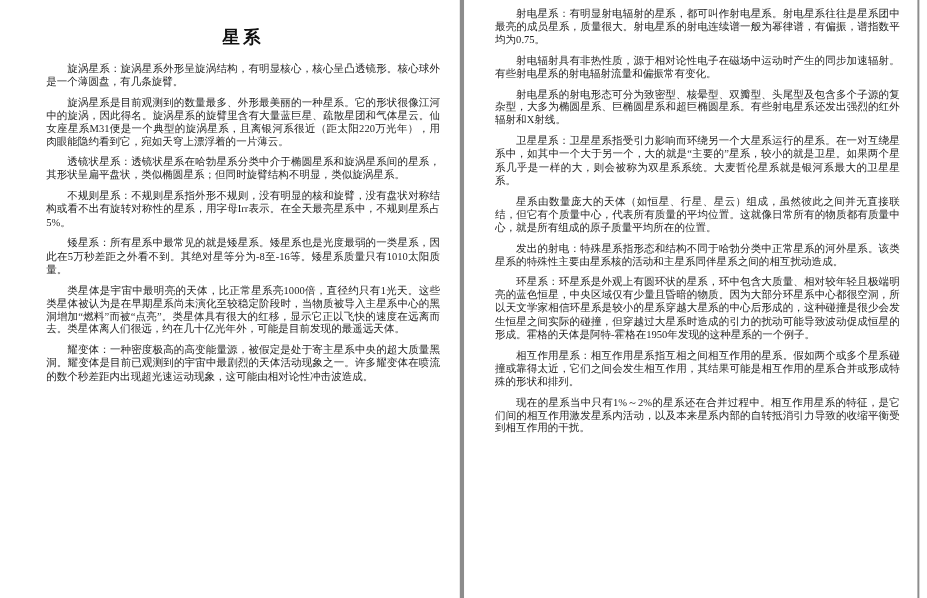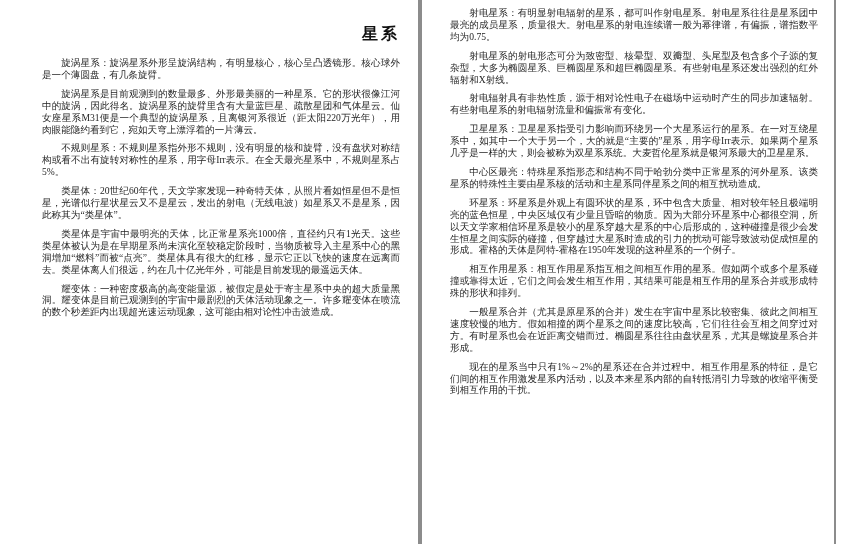--- a/index.html
+++ b/index.html
@@ -38,21 +38,21 @@
     width: 414px;
     padding: 7px 16px 0 28px;
     border-right: 2px solid #8c8c8c;
   }
   .edge-white {
     width: 4px;
     background: #ffffff;
     flex: 0 0 auto;
   }
   .doc-title {
-    text-align: right;
+    text-align: center;
     font-size: 16px;
     font-weight: bold;
     letter-spacing: 3px;
     margin: 0 0 12px 0;
     color: #111111;
   }
   .para {
     font-size: 9.6px;
     line-height: 11.9px;
     text-align: justify;
@@ -64,34 +64,35 @@
 </style>
 </head>
 <body>
 
 <div class="spread">
   <div class="page page-left">
     <h1 class="doc-title">星系</h1>
     <div>
         <p class="para">旋涡星系：旋涡星系外形呈旋涡结构，有明显核心，核心呈凸透镜形。核心球外是一个薄圆盘，有几条旋臂。</p>
         <p class="para">旋涡星系是目前观测到的数量最多、外形最美丽的一种星系。它的形状很像江河中的旋涡，因此得名。旋涡星系的旋臂里含有大量蓝巨星、疏散星团和气体星云。仙女座星系M31便是一个典型的旋涡星系，且离银河系很近（距太阳220万光年），用肉眼能隐约看到它，宛如天穹上漂浮着的一片薄云。</p>
+        <p class="para">透镜状星系：透镜状星系在哈勃星系分类中介于椭圆星系和旋涡星系间的星系，其形状呈扁平盘状，类似椭圆星系；但同时旋臂结构不明显，类似旋涡星系。</p>
         <p class="para">不规则星系：不规则星系指外形不规则，没有明显的核和旋臂，没有盘状对称结构或看不出有旋转对称性的星系，用字母Irr表示。在全天最亮星系中，不规则星系占5%。</p>
-        <p class="para">类星体：20世纪60年代，天文学家发现一种奇特天体，从照片看如恒星但不是恒星，光谱似行星状星云又不是星云，发出的射电（无线电波）如星系又不是星系，因此称其为“类星体”。</p>
+        <p class="para">矮星系：所有星系中最常见的就是矮星系。矮星系也是光度最弱的一类星系，因此在5万秒差距之外看不到。其绝对星等分为-8至-16等。矮星系质量只有1010太阳质量。</p>
         <p class="para">类星体是宇宙中最明亮的天体，比正常星系亮1000倍，直径约只有1光天。这些类星体被认为是在早期星系尚未演化至较稳定阶段时，当物质被导入主星系中心的黑洞增加“燃料”而被“点亮”。类星体具有很大的红移，显示它正以飞快的速度在远离而去。类星体离人们很远，约在几十亿光年外，可能是目前发现的最遥远天体。</p>
         <p class="para">耀变体：一种密度极高的高变能量源，被假定是处于寄主星系中央的超大质量黑洞。耀变体是目前已观测到的宇宙中最剧烈的天体活动现象之一。许多耀变体在喷流的数个秒差距内出现超光速运动现象，这可能由相对论性冲击波造成。</p>
       </div>
   </div>
   <div class="page-gap"></div>
   <div class="page page-right">
     <div>
         <p class="para">射电星系：有明显射电辐射的星系，都可叫作射电星系。射电星系往往是星系团中最亮的成员星系，质量很大。射电星系的射电连续谱一般为幂律谱，有偏振，谱指数平均为0.75。</p>
+        <p class="para">射电辐射具有非热性质，源于相对论性电子在磁场中运动时产生的同步加速辐射。有些射电星系的射电辐射流量和偏振常有变化。</p>
         <p class="para">射电星系的射电形态可分为致密型、核晕型、双瓣型、头尾型及包含多个子源的复杂型，大多为椭圆星系、巨椭圆星系和超巨椭圆星系。有些射电星系还发出强烈的红外辐射和X射线。</p>
-        <p class="para">射电辐射具有非热性质，源于相对论性电子在磁场中运动时产生的同步加速辐射。有些射电星系的射电辐射流量和偏振常有变化。</p>
-        <p class="para">卫星星系：卫星星系指受引力影响而环绕另一个大星系运行的星系。在一对互绕星系中，如其中一个大于另一个，大的就是“主要的”星系，用字母Irr表示。如果两个星系几乎是一样的大，则会被称为双星系系统。大麦哲伦星系就是银河系最大的卫星星系。</p>
-        <p class="para">中心区最亮：特殊星系指形态和结构不同于哈勃分类中正常星系的河外星系。该类星系的特殊性主要由星系核的活动和主星系同伴星系之间的相互扰动造成。</p>
+        <p class="para">卫星星系：卫星星系指受引力影响而环绕另一个大星系运行的星系。在一对互绕星系中，如其中一个大于另一个，大的就是“主要的”星系，较小的就是卫星。如果两个星系几乎是一样的大，则会被称为双星系系统。大麦哲伦星系就是银河系最大的卫星星系。</p>
+        <p class="para">星系由数量庞大的天体（如恒星、行星、星云）组成，虽然彼此之间并无直接联结，但它有个质量中心，代表所有质量的平均位置。这就像日常所有的物质都有质量中心，就是所有组成的原子质量平均所在的位置。</p>
+        <p class="para">发出的射电：特殊星系指形态和结构不同于哈勃分类中正常星系的河外星系。该类星系的特殊性主要由星系核的活动和主星系同伴星系之间的相互扰动造成。</p>
         <p class="para">环星系：环星系是外观上有圆环状的星系，环中包含大质量、相对较年轻且极端明亮的蓝色恒星，中央区域仅有少量且昏暗的物质。因为大部分环星系中心都很空洞，所以天文学家相信环星系是较小的星系穿越大星系的中心后形成的，这种碰撞是很少会发生恒星之间实际的碰撞，但穿越过大星系时造成的引力的扰动可能导致波动促成恒星的形成。霍格的天体是阿特-霍格在1950年发现的这种星系的一个例子。</p>
         <p class="para">相互作用星系：相互作用星系指互相之间相互作用的星系。假如两个或多个星系碰撞或靠得太近，它们之间会发生相互作用，其结果可能是相互作用的星系合并或形成特殊的形状和排列。</p>
-        <p class="para">一般星系合并（尤其是原星系的合并）发生在宇宙中星系比较密集、彼此之间相互速度较慢的地方。假如相撞的两个星系之间的速度比较高，它们往往会互相之间穿过对方。有时星系也会在近距离交错而过。椭圆星系往往由盘状星系，尤其是螺旋星系合并形成。</p>
         <p class="para">现在的星系当中只有1%～2%的星系还在合并过程中。相互作用星系的特征，是它们间的相互作用激发星系内活动，以及本来星系内部的自转抵消引力导致的收缩平衡受到相互作用的干扰。</p>
       </div>
   </div>
   <div class="edge-white"></div>
 </div>
 
 </body></html>

